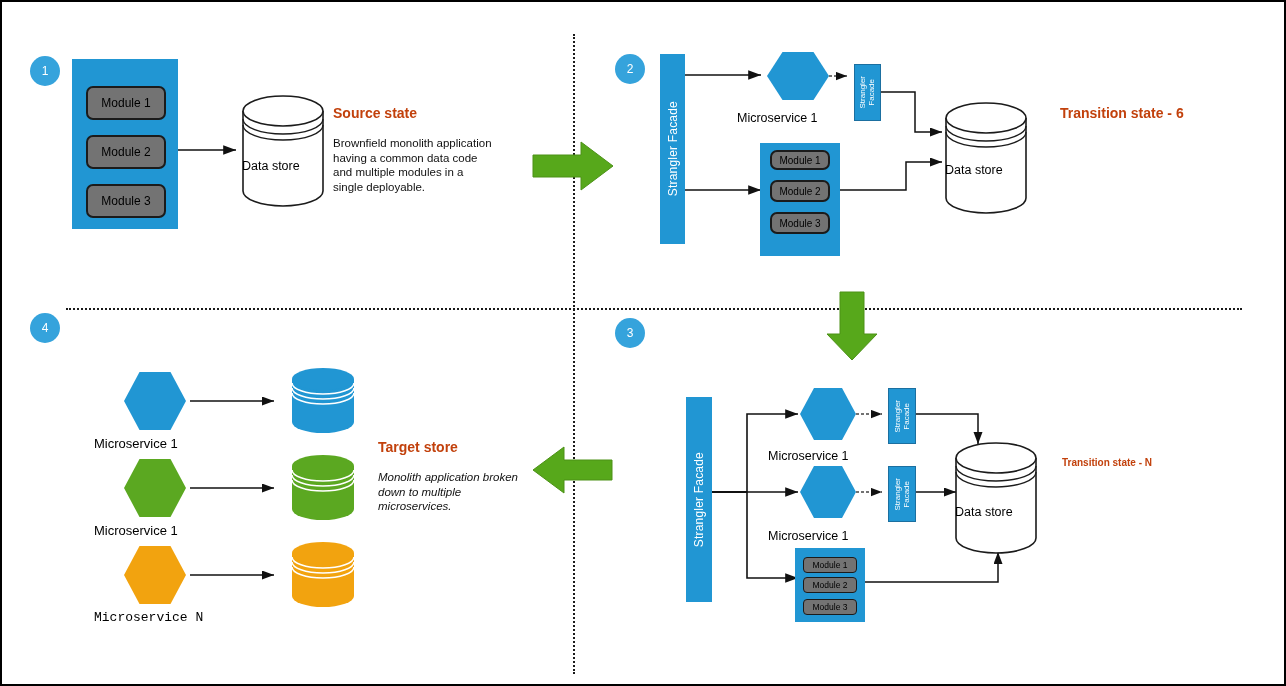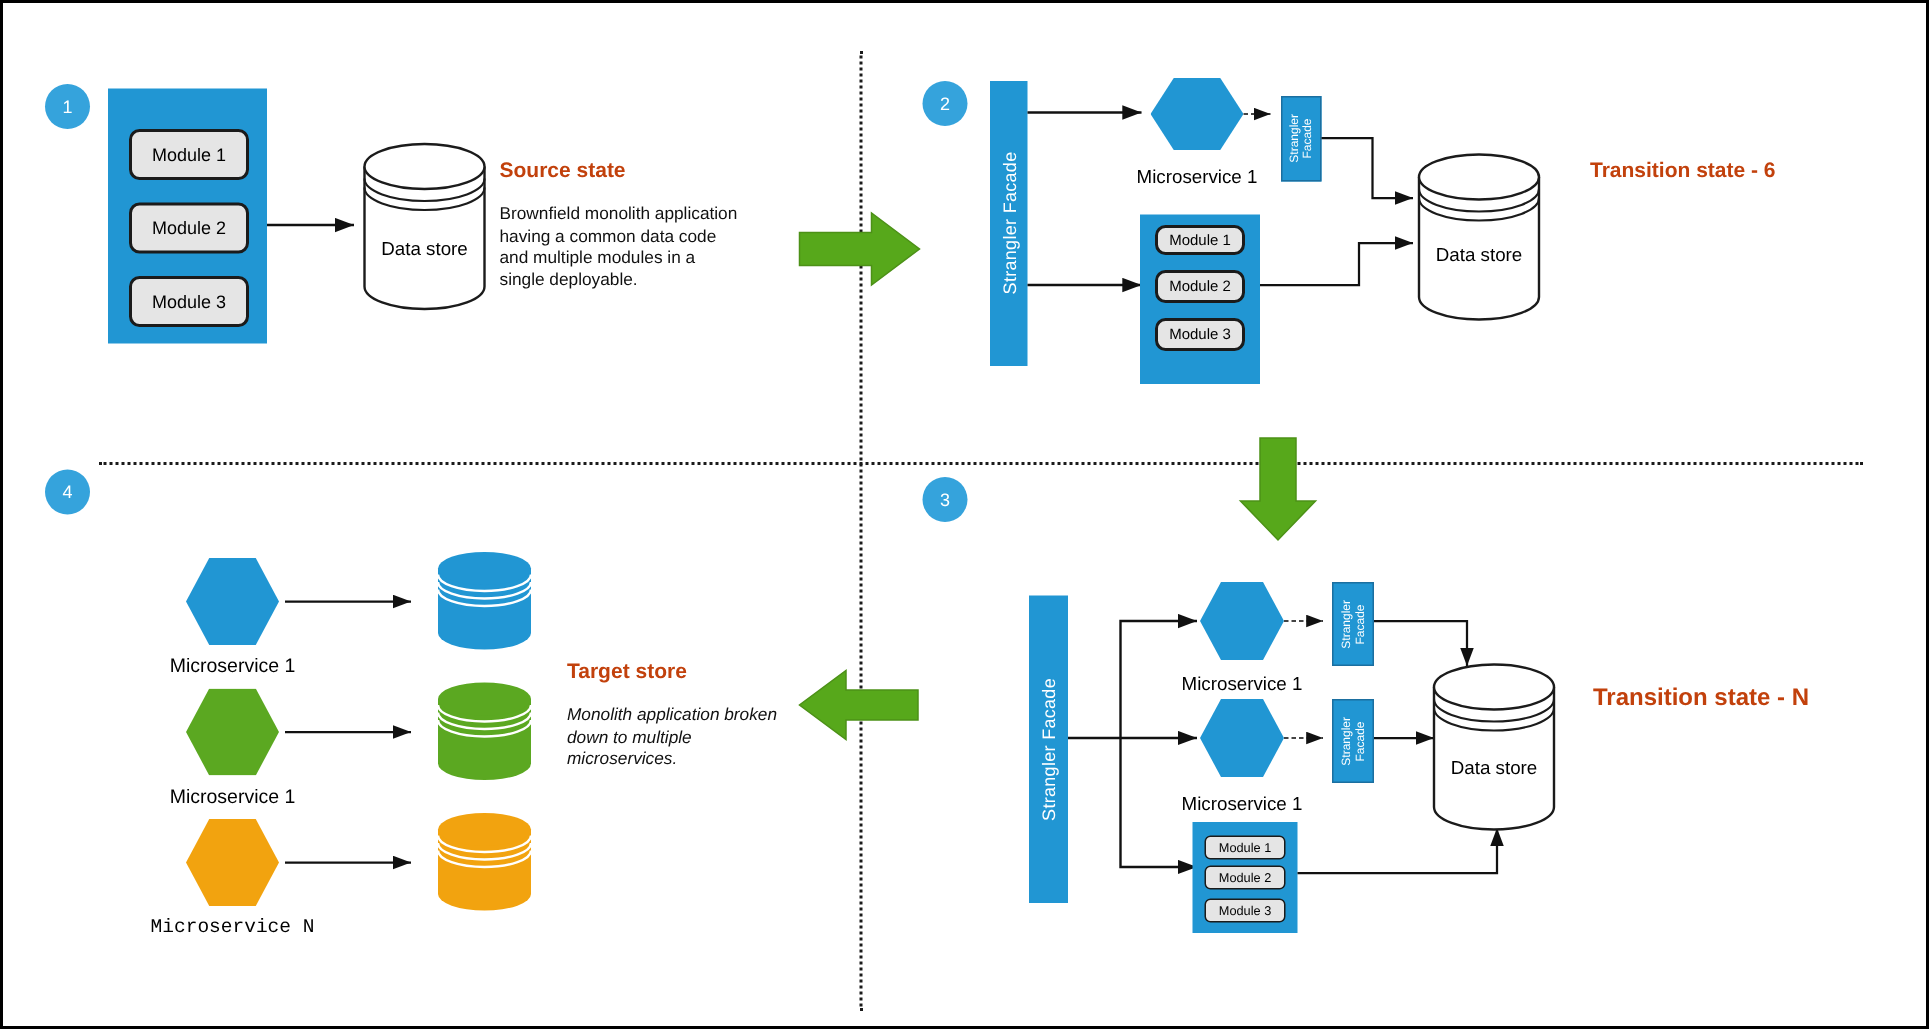--- a/index.html
+++ b/index.html
@@ -48,21 +48,21 @@
     justify-content: center;
     font-family: "Liberation Sans", sans-serif;
   }
 
   
   .monolith {
     background: #2196D3;
     box-sizing: border-box;
   }
   .module-box {
-    background: #e5e5e5;
+    background: #737373;
     border: 2px solid #1b1b1b;
     border-radius: 7px;
     display: flex;
     align-items: center;
     justify-content: center;
     color: #000000;
     box-sizing: border-box;
   }
   .module-box.small {
     border-radius: 4px;
@@ -104,21 +104,21 @@
   }
 
   
   .hexagon {
     clip-path: polygon(25% 0%, 75% 0%, 100% 50%, 75% 100%, 25% 100%, 0% 50%);
   }
 
   
   .caption {
     color: #000000;
-    text-align: center;
+    text-align: left;
     white-space: nowrap;
   }
   .heading {
     color: #c2410c;
     font-weight: bold;
     white-space: nowrap;
   }
   .body-text {
     color: #111111;
     line-height: 1.28;
@@ -270,21 +270,21 @@
   </svg>
 
   <svg class="abs" style="left:953px; top:440px;" width="82" height="115">
     <path d="M1,16 L1,96 A40,15 0 0 0 81,96 L81,16" fill="#ffffff" stroke="#1b1b1b" stroke-width="1.6"></path>
     <ellipse cx="41" cy="16" rx="40" ry="15" fill="#ffffff" stroke="#1b1b1b" stroke-width="1.6"></ellipse>
     <path d="M1,24 A40,15 0 0 0 81,24" fill="none" stroke="#1b1b1b" stroke-width="1.4"></path>
     <path d="M1,30 A40,15 0 0 0 81,30" fill="none" stroke="#1b1b1b" stroke-width="1.4"></path>
   </svg>
   <div class="abs caption" style="left:953px; top:503px; width:82px; font-size:12.5px;">Data store</div>
 
-  <div class="abs heading" style="left:1060px; top:455px; font-size:16px;">Transition state - N</div>
+  <div class="abs heading" style="left:1060px; top:455px; font-size:10px;">Transition state - N</div>
 
   <svg class="abs" style="left:530px; top:444px;" width="80" height="48">
     <path d="M80,14 L32,14 L32,1 L1,24 L32,47 L32,34 L80,34 Z" fill="#57A81B" stroke="#4c9117" stroke-width="1"></path>
   </svg>
 
   <div class="abs badge" style="left:28px; top:311px;">4</div>
 
   <div class="abs hexagon" style="left:122px; top:370px; width:62px; height:58px; background:#2196D3;"></div>
   <div class="abs caption" style="left:92px; top:434px; width:122px; font-size:13px;">Microservice 1</div>
   <svg class="abs" style="left:188px; top:391px;" width="96" height="16">

